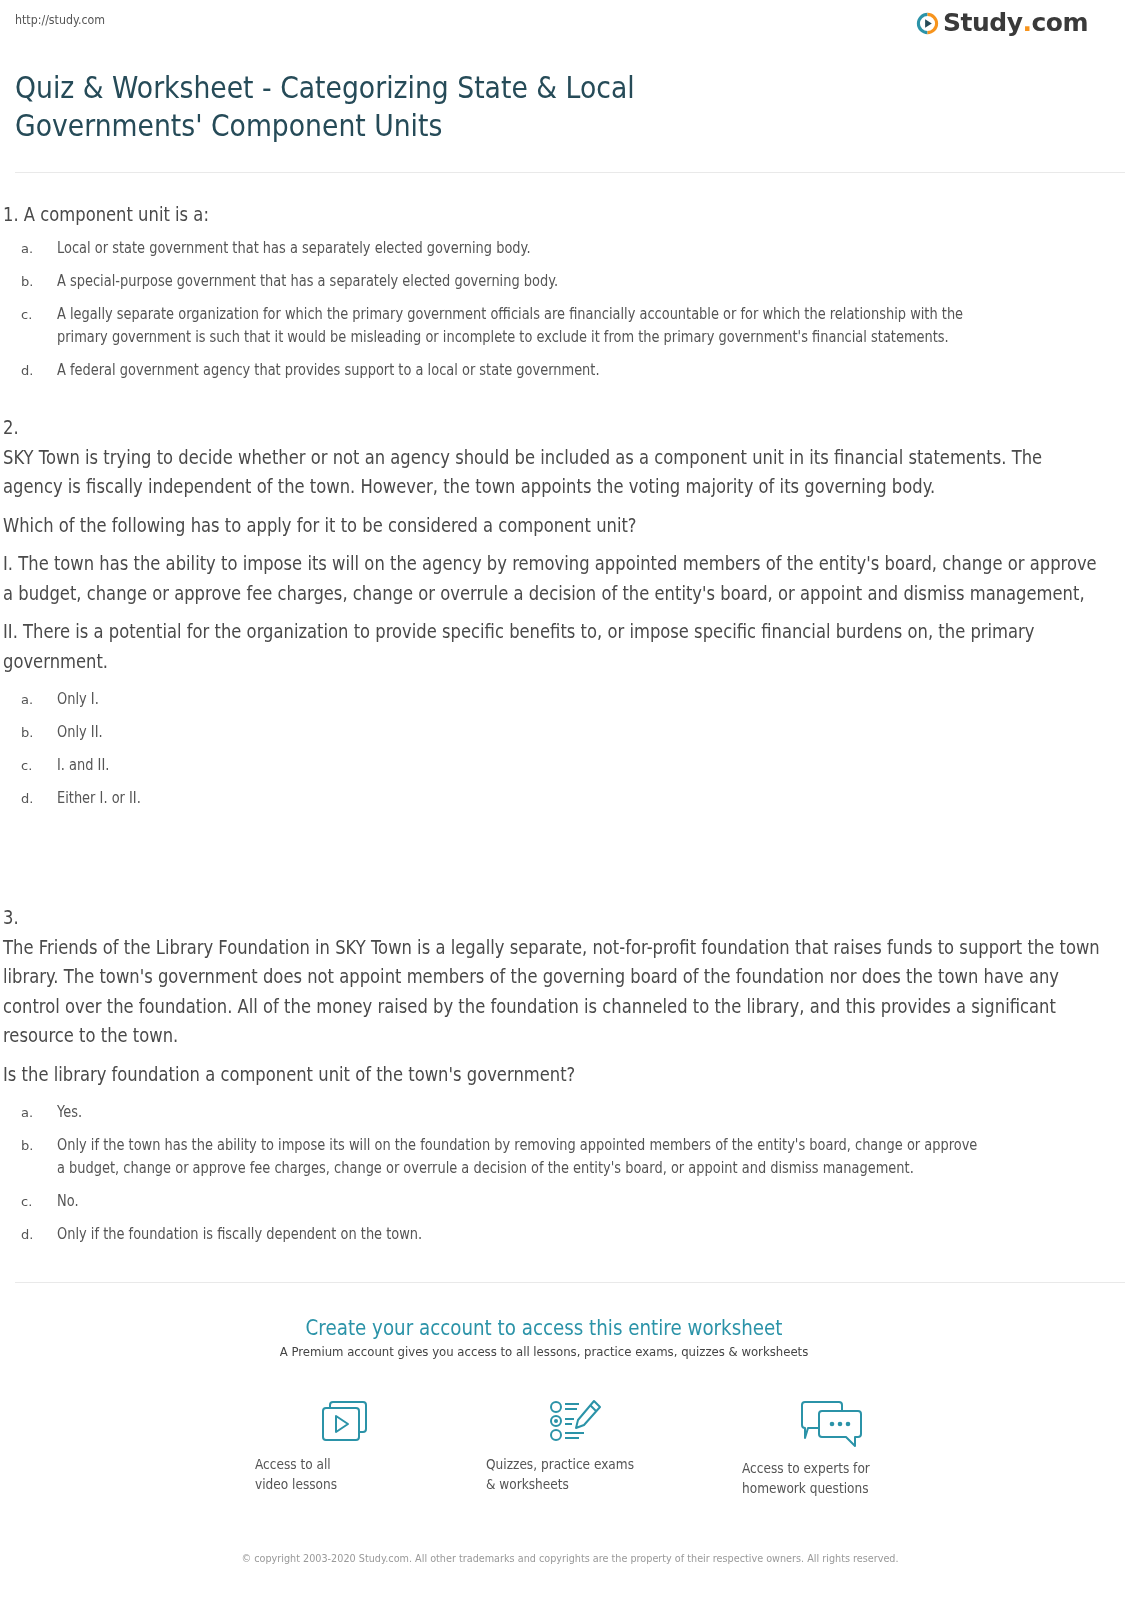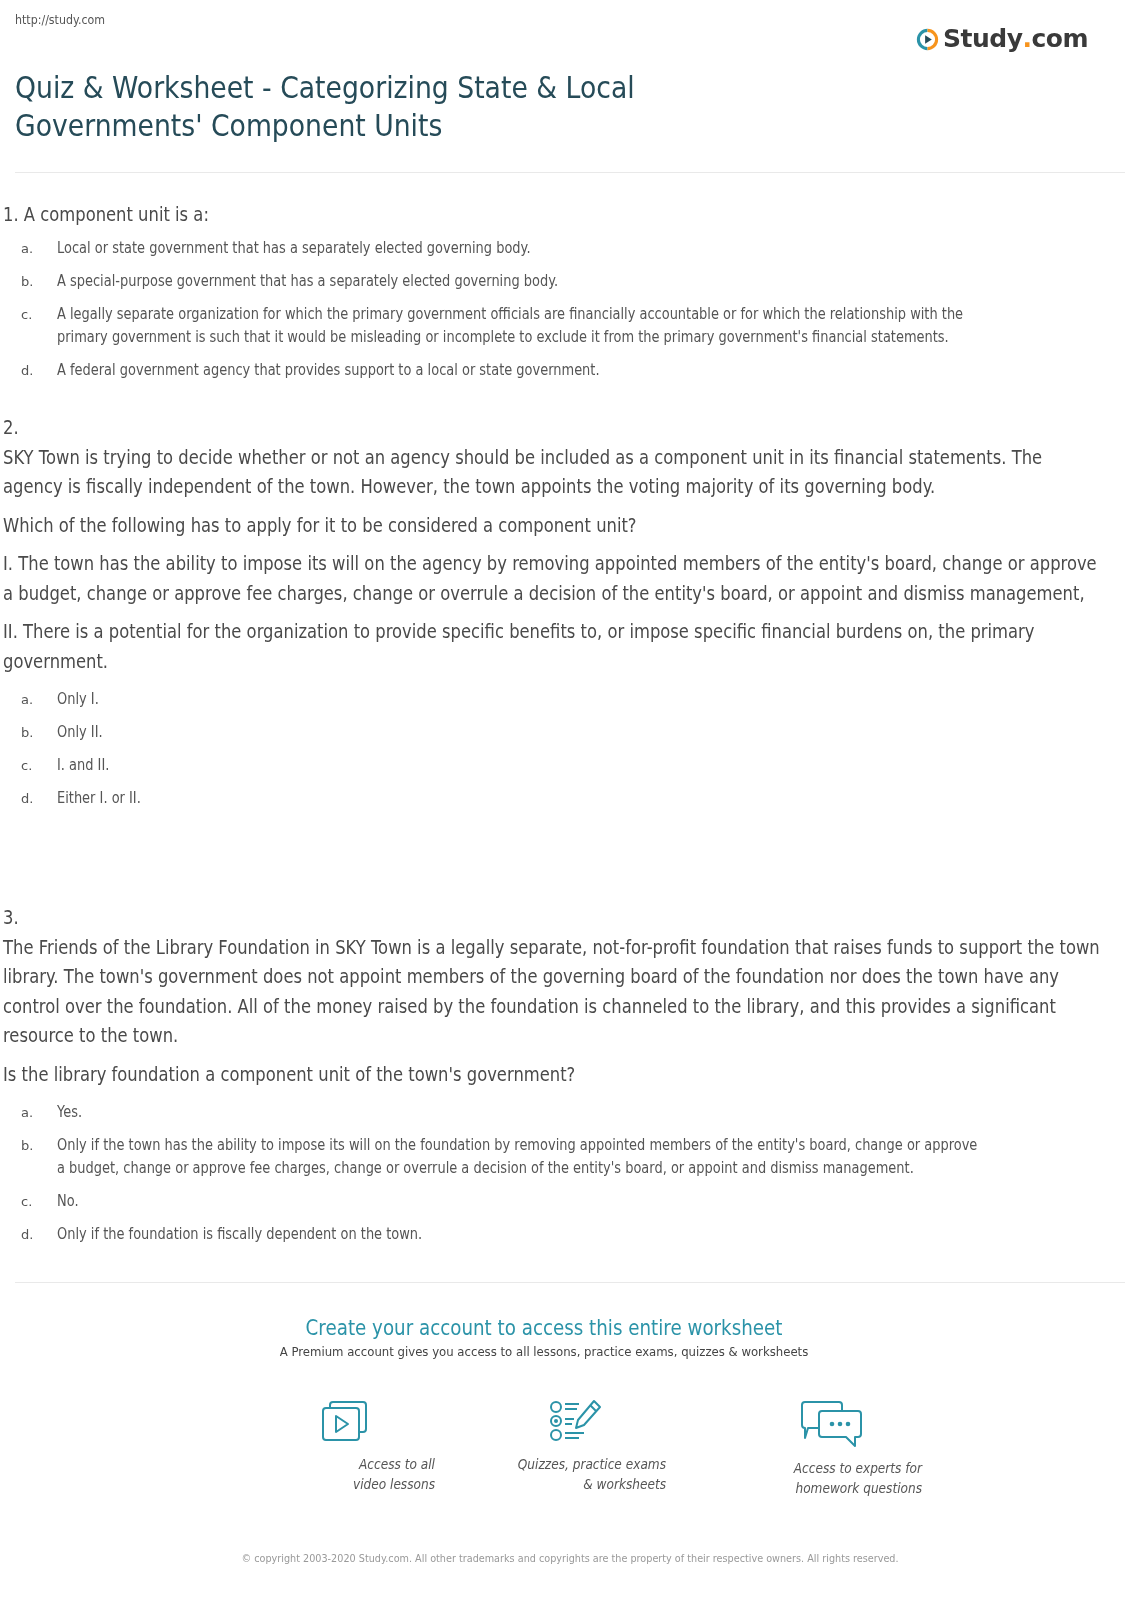--- a/index.html
+++ b/index.html
@@ -12,21 +12,21 @@
       color: #4a4a4a;
       overflow: hidden;
     }
     .header-url {
       position: absolute; left: 15px; top: 12px;
       font-size: 13px; color: #555;
       font-family: "DejaVu Sans", sans-serif;
       transform: scaleX(0.85); transform-origin: left;
     }
     .logo {
-      position: absolute; right: 52px; top: 24px;
+      position: absolute; right: 52px; top: 8px;
       display: flex; align-items: center;
       font-family: "DejaVu Sans", sans-serif;
       font-size: 25px; font-weight: bold; color: #3a3a3a;
       letter-spacing: -0.5px;
     }
     .logo-mark { width: 23px; height: 23px; margin-right: 4px; margin-top: 2px; }
     .logo .dot { color: #f7941d; }
     .page-title {
       position: absolute; left: 15px; top: 68px; width: 760px;
       font-family: "DejaVu Sans", sans-serif;
@@ -70,21 +70,21 @@
     }
     .cta-sub {
       font-family: "DejaVu Sans", sans-serif;
       font-size: 13px; color: #444; margin-top: 4px;
       transform: scaleX(0.9);
     }
     .features {
       position: absolute; top: 1398px; left: 0; width: 1140px;
     }
     .feature {
-      position: absolute; width: 200px; text-align: right; font-style: italic;
+      position: absolute; width: 200px; text-align: left;
     }
     .feature svg { display: block; margin: 0 auto; }
     .feature-label {
       font-family: "DejaVu Sans", sans-serif;
       font-size: 13.5px; line-height: 20px; color: #555; margin-top: 10px;
       transform: scaleX(0.9);
     }
     .footer {
       position: absolute; top: 1550px; left: 210px; width: 720px; text-align: center;
       font-family: "DejaVu Sans", sans-serif;

